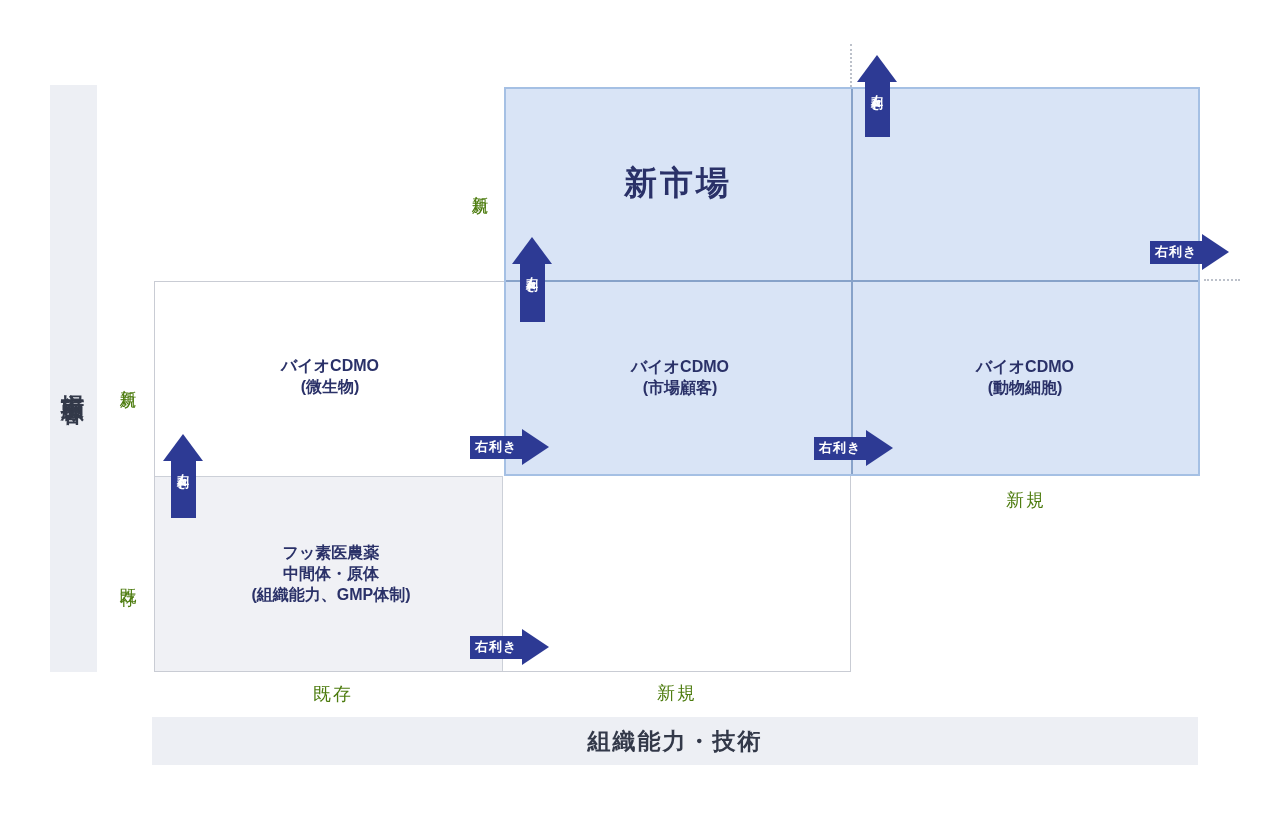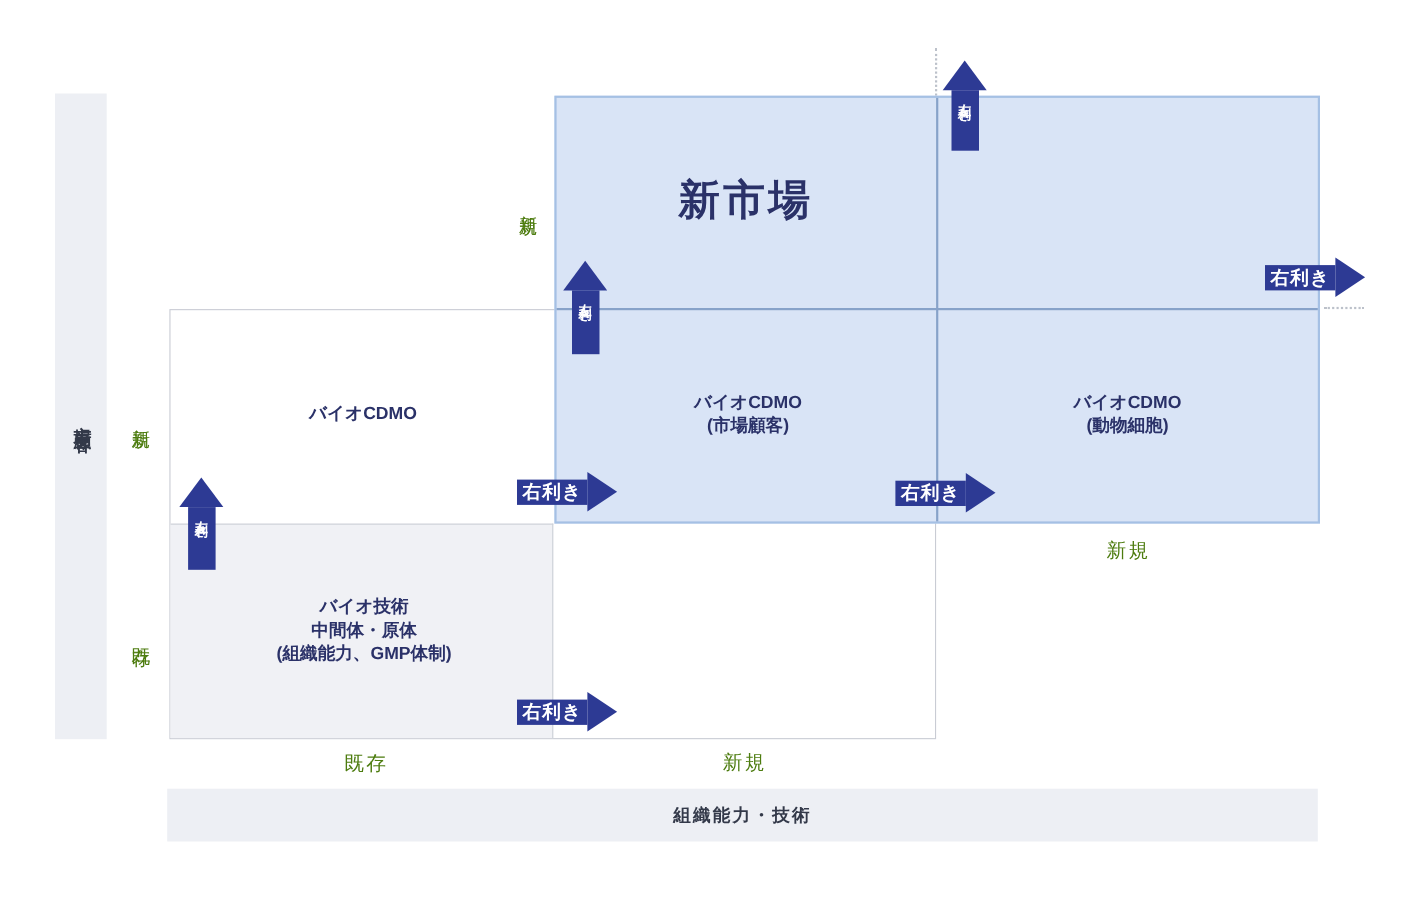--- a/index.html
+++ b/index.html
@@ -3,44 +3,44 @@
 <meta charset="utf-8">
 <style>
   html,body{margin:0;padding:0;background:#ffffff;}
   body{font-family:"Liberation Sans","DejaVu Sans",sans-serif;}
   #canvas{position:relative;width:1280px;height:819px;background:#ffffff;overflow:hidden;}
   .abs{position:absolute;}
   
   .axis-bar{background:#edeff4;}
   .y-bar{left:50px;top:85px;width:47px;height:587px;display:flex;align-items:center;justify-content:center;}
   .x-bar{left:152px;top:717px;width:1046px;height:48px;display:flex;align-items:center;justify-content:center;}
-  .axis-title{color:#333949;font-weight:700;font-size:16px;letter-spacing:2px;}
+  .axis-title{color:#333949;font-weight:700;font-size:23px;letter-spacing:2px;}
   .vtext{writing-mode:vertical-rl;text-orientation:upright;}
   
   .white-box{left:154px;top:281px;width:697px;height:391px;border:1px solid #c9ccd4;background:#ffffff;box-sizing:border-box;z-index:1;}
   .gray-cell{left:155px;top:476px;width:348px;height:195px;background:#f0f1f5;border-top:1px solid #ccd0d8;border-right:1px solid #ccd0d8;box-sizing:border-box;z-index:2;}
   .blue-box{left:504px;top:87px;width:696px;height:389px;background:#d9e4f6;border:2px solid #a5c0e4;box-sizing:border-box;z-index:3;}
   .blue-vdiv{left:851px;top:89px;width:2px;height:385px;background:#87a2c9;z-index:4;}
   .blue-hdiv{left:506px;top:280px;width:692px;height:2px;background:#87a2c9;z-index:4;}
   .dotted-v{left:850px;top:44px;width:0;height:43px;border-left:2px dotted #bcc1ca;z-index:2;}
   .dotted-h{left:1204px;top:279px;width:36px;height:0;border-top:2px dotted #bcc1ca;z-index:2;}
   
   .center{transform:translate(-50%,-50%);}
   .cell-label{color:#2a3168;font-weight:700;text-align:center;z-index:5;line-height:1.3;white-space:nowrap;}
-  .cell-big{font-size:38px;letter-spacing:3px;}
+  .cell-big{font-size:33px;letter-spacing:3px;}
   .cell-md{font-size:16px;}
   .axis-label{color:#4d7c0f;font-size:17px;font-weight:500;z-index:5;white-space:nowrap;letter-spacing:2px;}
   .axis-label-h{font-size:18px;}
   
   .arrow-up{display:flex;flex-direction:column;align-items:center;width:40px;z-index:6;}
   .arrow-up .head{width:0;height:0;border-left:20px solid transparent;border-right:20px solid transparent;border-bottom:27px solid #2d3a94;}
   .arrow-up .tail{width:25px;flex:1;background:#2d3a94;display:flex;justify-content:center;padding:3px 0 5px 0;}
   .arrow-up .vlabel{writing-mode:vertical-rl;text-orientation:upright;color:#ffffff;font-size:12px;font-weight:700;line-height:1;letter-spacing:2px;}
   .arrow-right{display:flex;align-items:center;height:36px;z-index:6;}
-  .arrow-right .tail{height:23px;background:#2d3a94;color:#ffffff;font-size:17px;font-weight:700;display:flex;align-items:center;padding:0 5px;letter-spacing:1px;white-space:nowrap;}
+  .arrow-right .tail{height:23px;background:#2d3a94;color:#ffffff;font-size:13px;font-weight:700;display:flex;align-items:center;padding:0 5px;letter-spacing:1px;white-space:nowrap;}
   .arrow-right .head{width:0;height:0;border-top:18px solid transparent;border-bottom:18px solid transparent;border-left:27px solid #2d3a94;}
 </style>
 </head>
 <body>
 
 <div id="canvas">
 
   <div class="abs axis-bar y-bar">
     <span class="axis-title vtext">市場顧客</span>
   </div>
@@ -50,34 +50,35 @@
   <div class="abs blue-box"></div>
   <div class="abs blue-vdiv"></div>
   <div class="abs blue-hdiv"></div>
   <div class="abs dotted-v"></div>
   <div class="abs dotted-h"></div>
 
   <div class="abs center cell-label cell-big" style="left:678px;top:183px;">新市場</div>
 
   <div class="abs center cell-label cell-md" style="left:330px;top:377px;">
     <div>バイオCDMO</div>
+    <div>(微生物)</div>
   </div>
 
   <div class="abs center cell-label cell-md" style="left:680px;top:378px;">
     <div>バイオCDMO</div>
     <div>(市場顧客)</div>
   </div>
 
   <div class="abs center cell-label cell-md" style="left:1025px;top:378px;">
     <div>バイオCDMO</div>
     <div>(動物細胞)</div>
   </div>
 
   <div class="abs center cell-label cell-md" style="left:331px;top:574px;">
-    <div>バイオ技術</div>
+    <div>フッ素医農薬</div>
     <div>中間体・原体</div>
     <div>(組織能力、GMP体制)</div>
   </div>
 
   <div class="abs center axis-label vtext" style="left:480px;top:184px;">新規</div>
   <div class="abs center axis-label vtext" style="left:128px;top:378px;">新規</div>
   <div class="abs center axis-label vtext" style="left:128px;top:577px;">既存</div>
 
   <div class="abs center axis-label axis-label-h" style="left:333px;top:694px;">既存</div>
   <div class="abs center axis-label axis-label-h" style="left:677px;top:693px;">新規</div>

